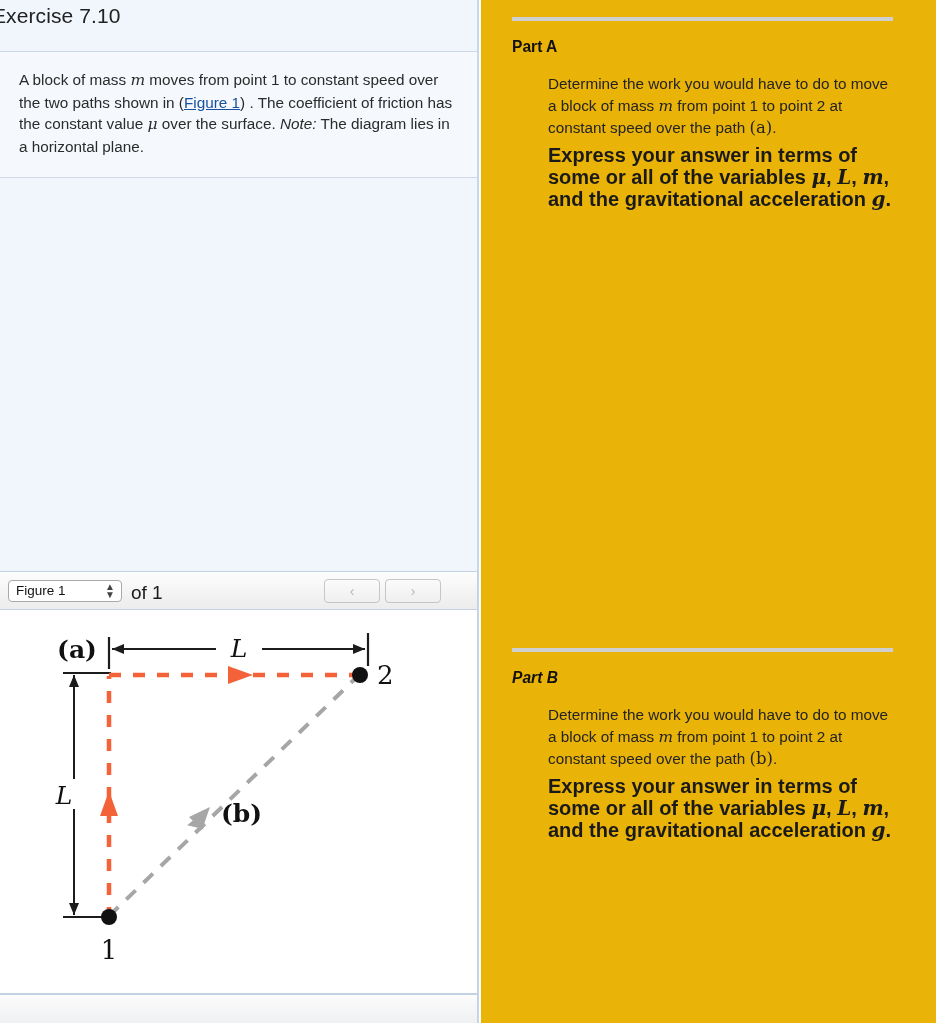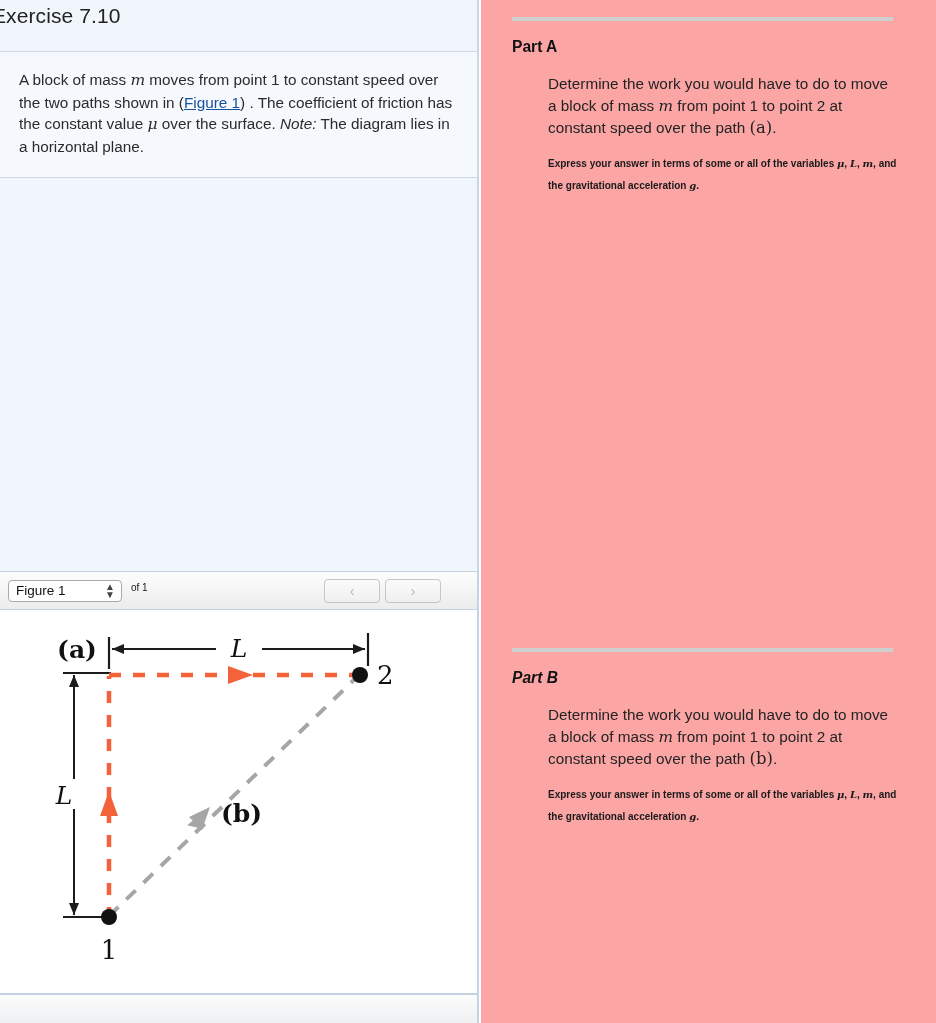--- a/index.html
+++ b/index.html
@@ -64,21 +64,21 @@
     font-size: 13.5px; color: #111;
     padding-left: 7px; line-height: 20px;
     cursor: pointer;
   }
   .fig-select .spin {
     position: absolute; right: 6px; top: 2px;
     font-size: 10px; line-height: 8px; color: #444;
   }
   .fig-of {
     position: absolute; left: 140px; top: 10px;
-    font-size: 10px; color: #1a1a1a;
+    font-size: 19px; color: #1a1a1a;
   }
   .fig-nav {
     position: absolute; top: 7px;
     width: 56px; height: 24px;
     background: linear-gradient(to bottom, #fbfbfb, #efefef);
     border: 1px solid #c6c6c6;
     border-radius: 4px;
     text-align: center; line-height: 22px;
     font-size: 14px; color: #b6b6b6;
     cursor: pointer;
@@ -92,38 +92,38 @@
     position: absolute; left: -10px; top: 994px;
     width: 488px; height: 30px;
     background: linear-gradient(to bottom, #fcfcfc, #eef0f2);
     border: 1px solid #c3d2e2;
   }
 
   
   .right-panel {
     position: absolute; left: 481px; top: 0;
     width: 455px; height: 1023px;
-    background: #fca5a5;
+    background: #eab308;
   }
   .hr {
     position: absolute; left: 31px;
     width: 381px; height: 4px;
     background: #cfcfcf;
   }
   .part-head {
     position: absolute; left: 31px;
     font-size: 15.6px; font-weight: bold; color: #111;
   }
   .part-body { position: absolute; left: 67px; width: 350px; }
   .q-text {
     font-size: 15.3px; line-height: 21.7px; color: #232323;
   }
   .q-bold {
-    margin-top: 14px;
-    font-size: 10px; line-height: 21.7px; color: #1a1a1a; font-weight: bold;
+    margin-top: 6px;
+    font-size: 20px; line-height: 21.7px; color: #1a1a1a; font-weight: bold;
   }
 
   .inline-math { font-family: "DejaVu Serif", serif; font-style: italic; }
   .paren-math { font-family: "DejaVu Serif", serif; font-size: 16.5px; }
 </style>
 </head>
 <body>
 
 <div class="page">
 

